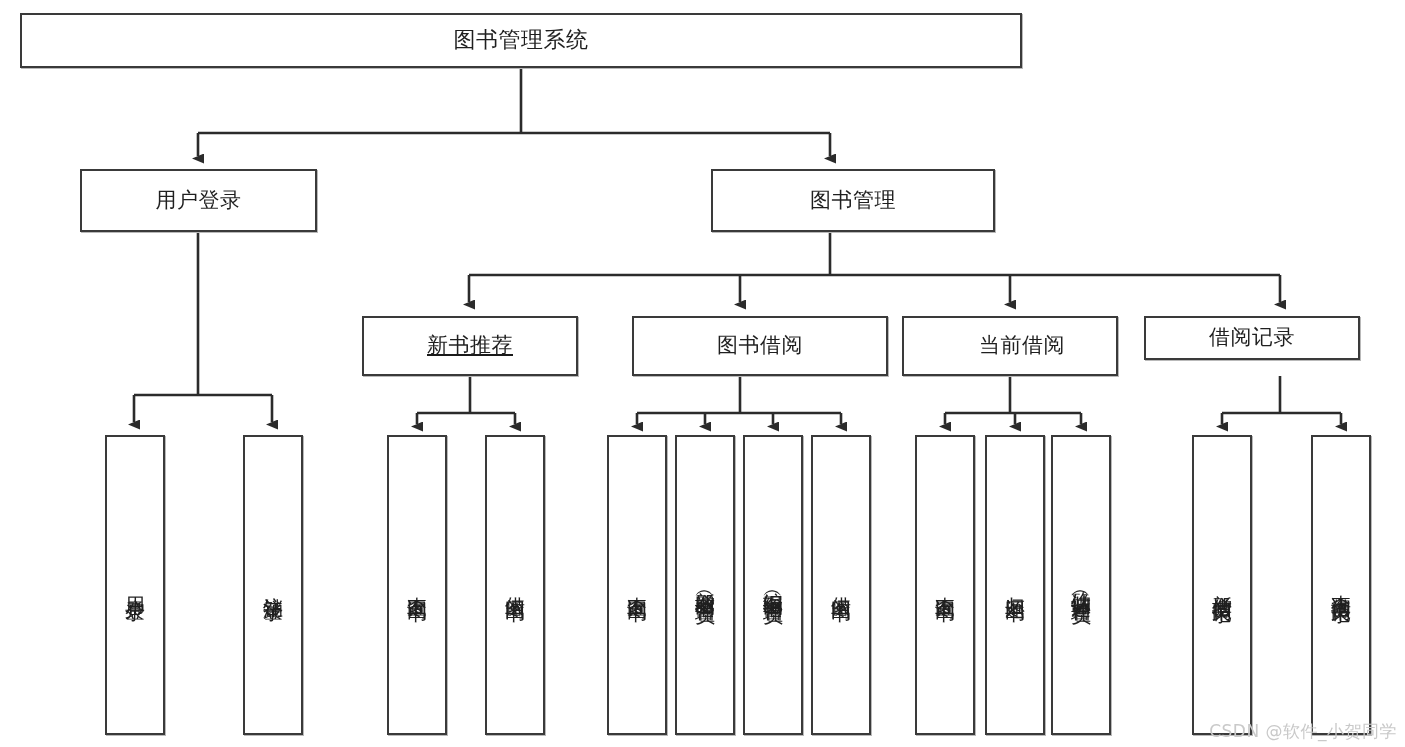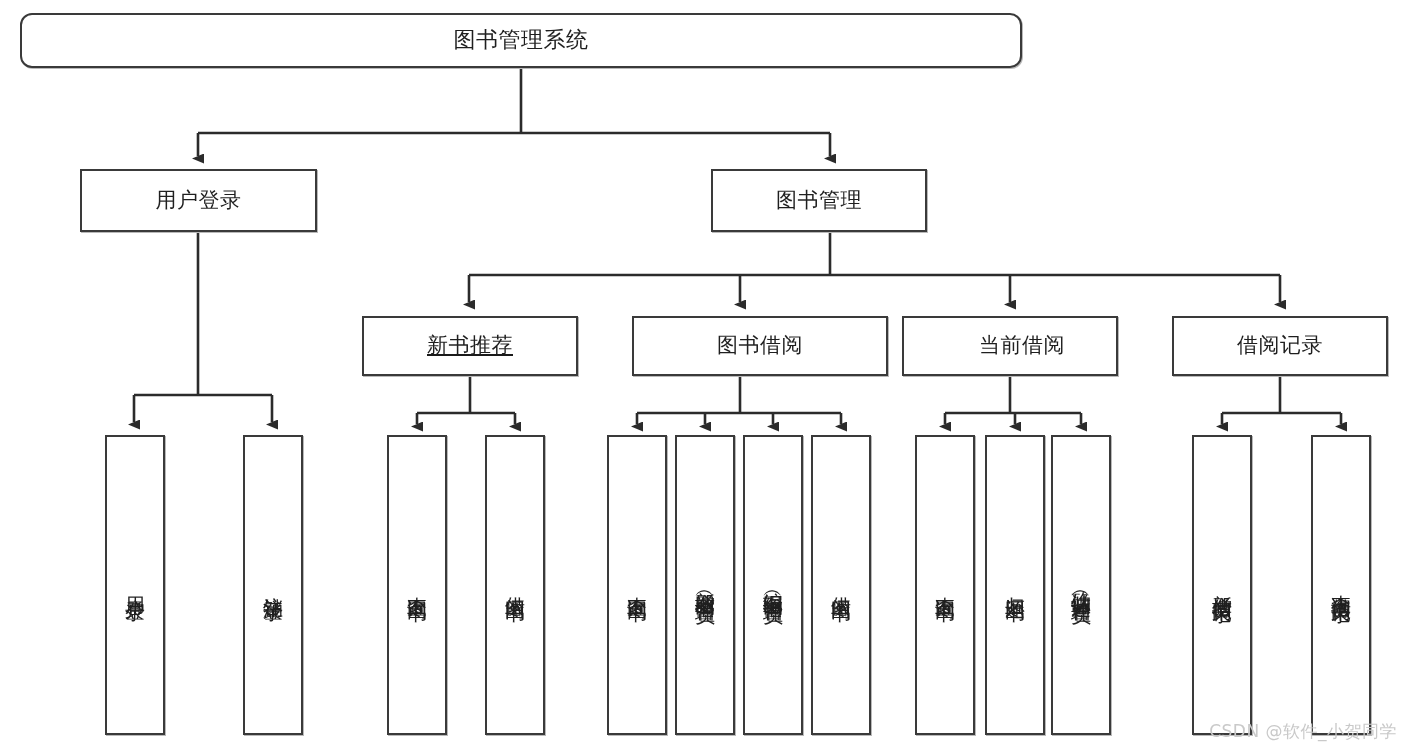--- a/index.html
+++ b/index.html
@@ -119,41 +119,41 @@
       <path d="M 1015,413 L 1015,424" marker-end="url(#arrowhead)"></path>
       <path d="M 1081,413 L 1081,424" marker-end="url(#arrowhead)"></path>
 
       <path d="M 1280,376 L 1280,413"></path>
       <path d="M 1222,413 L 1341,413"></path>
       <path d="M 1222,413 L 1222,424" marker-end="url(#arrowhead)"></path>
       <path d="M 1341,413 L 1341,424" marker-end="url(#arrowhead)"></path>
     </g>
   </svg>
 
-  <div class="node level-0" style="left: 20px; top: 13px; width: 1002px; height: 55px; border-radius: 12px;">
+  <div class="node level-0" style="left: 20px; top: 13px; width: 1002px; height: 55px;">
     <span class="node-label">图书管理系统</span>
   </div>
 
   <div class="node level-1" style="left: 80px; top: 169px; width: 237px; height: 63px;">
     <span class="node-label">用户登录</span>
   </div>
-  <div class="node level-1" style="left: 711px; top: 169px; width: 216px; height: 63px;">
+  <div class="node level-1" style="left: 711px; top: 169px; width: 284px; height: 63px;">
     <span class="node-label">图书管理</span>
   </div>
 
   <div class="node level-2" style="left: 362px; top: 316px; width: 216px; height: 60px; text-decoration: underline;">
     <span class="node-label">新书推荐</span>
   </div>
   <div class="node level-2" style="left: 632px; top: 316px; width: 256px; height: 60px;">
     <span class="node-label">图书借阅</span>
   </div>
   <div class="node level-2" style="left: 902px; top: 316px; width: 216px; height: 60px; padding-left: 24px;">
     <span class="node-label">当前借阅</span>
   </div>
-  <div class="node level-2" style="left: 1172px; top: 316px; width: 216px; height: 60px;">
+  <div class="node level-2" style="left: 1144px; top: 316px; width: 216px; height: 44px;">
     <span class="node-label">借阅记录</span>
   </div>
 
   <div class="node vertical" style="left: 105px; top: 435px; width: 60px; height: 300px;">
     <span class="node-label">用户登录</span>
   </div>
   <div class="node vertical" style="left: 243px; top: 435px; width: 60px; height: 300px;">
     <span class="node-label">注销登录</span>
   </div>
   <div class="node vertical" style="left: 387px; top: 435px; width: 60px; height: 300px;">

